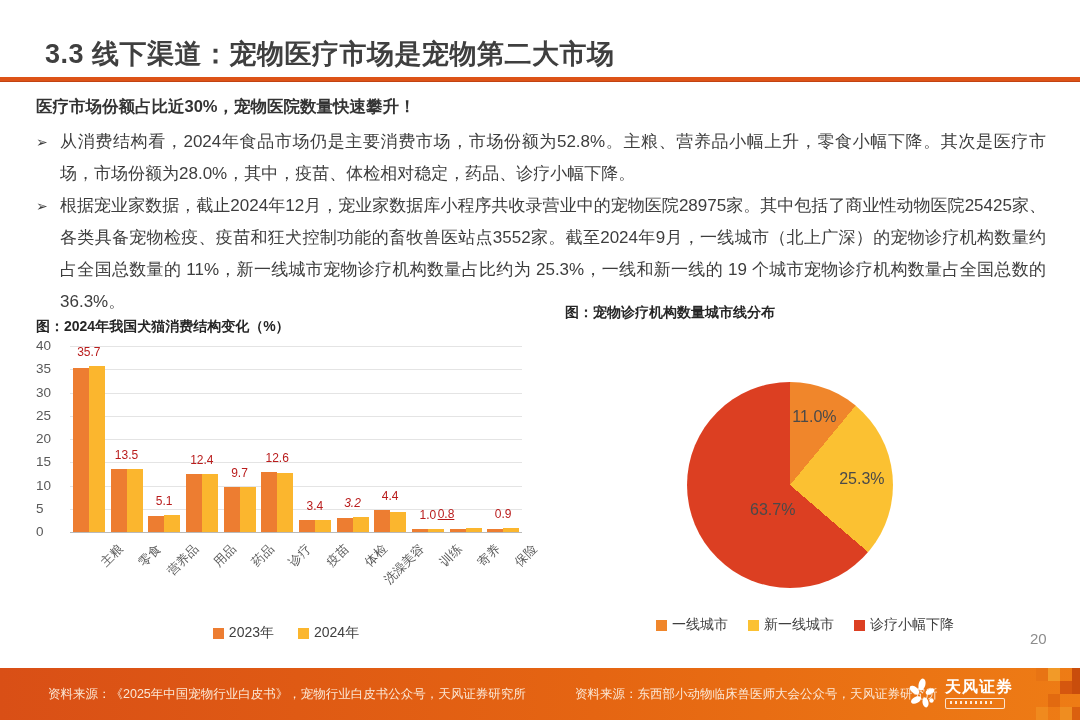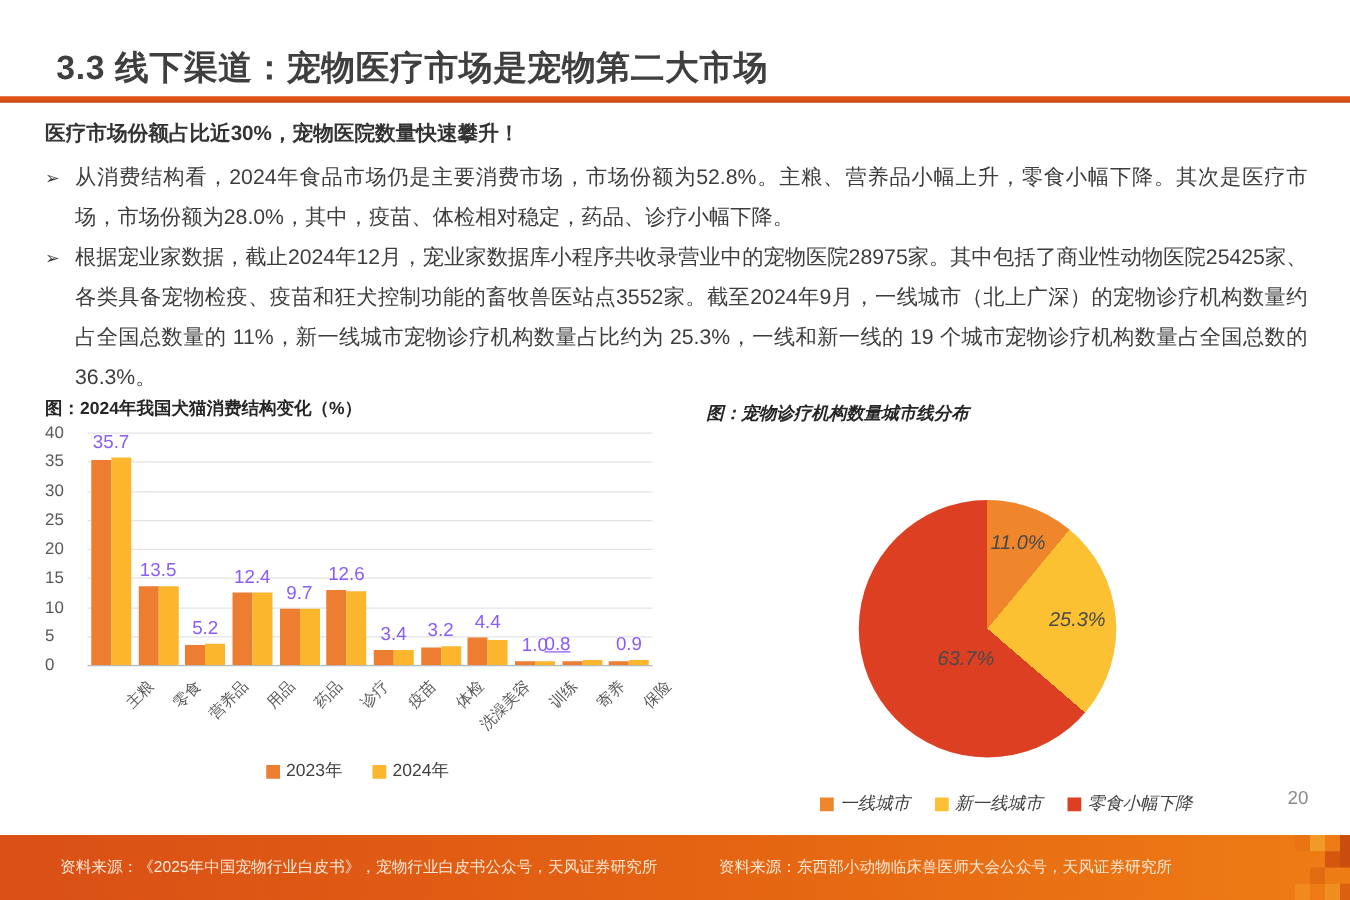--- a/index.html
+++ b/index.html
@@ -26,21 +26,21 @@
   .bullet .marker{width:24px;flex:0 0 24px;font-size:14px;line-height:32px;color:#3d3d3d;}
   .bullet .btext{flex:1;text-align:justify;}
   
   .figure{position:absolute;}
   .fig-title{font-size:14px;font-weight:bold;color:#262626;white-space:nowrap;}
   .bar-chart{position:relative;height:292px;}
   .gridline{position:absolute;left:34px;width:452px;height:1px;background:#e4e4e4;}
   .gridline.zero{background:#b9b9b9;}
   .ytick{position:absolute;width:26px;text-align:left;font-size:13.5px;color:#595959;}
   .bar{position:absolute;}
-  .bar-value{position:absolute;width:64px;text-align:center;font-size:15px;color:#8b5cf6;}
+  .bar-value{position:absolute;width:64px;text-align:center;font-size:12px;color:#b91c1c;}
   .xlabel{
     position:absolute;white-space:nowrap;font-size:12.5px;color:#595959;
     transform:rotate(-45deg);transform-origin:100% 0;
   }
   .chart-legend{
     position:absolute;left:0;right:0;display:flex;justify-content:center;gap:24px;
   }
   .legend-item{display:flex;align-items:center;gap:5px;font-size:14px;color:#3f3f3f;}
   .legend-swatch{width:11px;height:11px;flex:0 0 11px;}
   
@@ -115,100 +115,116 @@
         <div class="bar" style="left: 36.8333px; top: 32.32px; width: 16px; height: 163.68px; background: rgb(237, 125, 49);"></div>
         <div class="bar" style="left: 52.8333px; top: 29.995px; width: 16px; height: 166.005px; background: rgb(251, 182, 46);"></div>
         <div class="bar-value" style="left: 20.8333px; top: 8.995px;">35.7</div>
         <div class="xlabel" style="right: 421.167px; top: 205px;">主粮</div>
         <div class="bar" style="left: 74.5px; top: 133.225px; width: 16px; height: 62.775px; background: rgb(237, 125, 49);"></div>
         <div class="bar" style="left: 90.5px; top: 133.225px; width: 16px; height: 62.775px; background: rgb(251, 182, 46);"></div>
         <div class="bar-value" style="left: 58.5px; top: 112.225px;">13.5</div>
         <div class="xlabel" style="right: 383.5px; top: 205px;">零食</div>
         <div class="bar" style="left: 112.167px; top: 180.19px; width: 16px; height: 15.81px; background: rgb(237, 125, 49);"></div>
         <div class="bar" style="left: 128.167px; top: 179.26px; width: 16px; height: 16.74px; background: rgb(251, 182, 46);"></div>
-        <div class="bar-value" style="left: 96.1667px; top: 158.26px;">5.2</div>
+        <div class="bar-value" style="left: 96.1667px; top: 158.26px;">5.1</div>
         <div class="xlabel" style="right: 345.833px; top: 205px;">营养品</div>
         <div class="bar" style="left: 149.833px; top: 138.34px; width: 16px; height: 57.66px; background: rgb(237, 125, 49);"></div>
         <div class="bar" style="left: 165.833px; top: 138.34px; width: 16px; height: 57.66px; background: rgb(251, 182, 46);"></div>
         <div class="bar-value" style="left: 133.833px; top: 117.34px;">12.4</div>
         <div class="xlabel" style="right: 308.167px; top: 205px;">用品</div>
         <div class="bar" style="left: 187.5px; top: 151.36px; width: 16px; height: 44.64px; background: rgb(237, 125, 49);"></div>
         <div class="bar" style="left: 203.5px; top: 150.895px; width: 16px; height: 45.105px; background: rgb(251, 182, 46);"></div>
         <div class="bar-value" style="left: 171.5px; top: 129.895px;">9.7</div>
         <div class="xlabel" style="right: 270.5px; top: 205px;">药品</div>
         <div class="bar" style="left: 225.167px; top: 136.015px; width: 16px; height: 59.985px; background: rgb(237, 125, 49);"></div>
         <div class="bar" style="left: 241.167px; top: 137.41px; width: 16px; height: 58.59px; background: rgb(251, 182, 46);"></div>
         <div class="bar-value" style="left: 209.167px; top: 115.015px;">12.6</div>
         <div class="xlabel" style="right: 232.833px; top: 205px;">诊疗</div>
         <div class="bar" style="left: 262.833px; top: 184.375px; width: 16px; height: 11.625px; background: rgb(237, 125, 49);"></div>
         <div class="bar" style="left: 278.833px; top: 184.375px; width: 16px; height: 11.625px; background: rgb(251, 182, 46);"></div>
         <div class="bar-value" style="left: 246.833px; top: 163.375px;">3.4</div>
         <div class="xlabel" style="right: 195.167px; top: 205px;">疫苗</div>
         <div class="bar" style="left: 300.5px; top: 181.585px; width: 16px; height: 14.415px; background: rgb(237, 125, 49);"></div>
         <div class="bar" style="left: 316.5px; top: 181.12px; width: 16px; height: 14.88px; background: rgb(251, 182, 46);"></div>
-        <div class="bar-value" style="left: 284.5px; top: 160.12px;">3.2</div>
+        <div class="bar-value" style="left: 284.5px; top: 160.12px; font-style: italic;">3.2</div>
         <div class="xlabel" style="right: 157.5px; top: 205px;">体检</div>
         <div class="bar" style="left: 338.167px; top: 173.68px; width: 16px; height: 22.32px; background: rgb(237, 125, 49);"></div>
         <div class="bar" style="left: 354.167px; top: 175.54px; width: 16px; height: 20.46px; background: rgb(251, 182, 46);"></div>
         <div class="bar-value" style="left: 322.167px; top: 152.68px;">4.4</div>
         <div class="xlabel" style="right: 119.833px; top: 205px;">洗澡美容</div>
         <div class="bar" style="left: 375.833px; top: 192.745px; width: 16px; height: 3.255px; background: rgb(237, 125, 49);"></div>
         <div class="bar" style="left: 391.833px; top: 192.745px; width: 16px; height: 3.255px; background: rgb(251, 182, 46);"></div>
         <div class="bar-value" style="left: 359.833px; top: 171.745px;">1.0</div>
         <div class="xlabel" style="right: 82.1667px; top: 205px;">训练</div>
         <div class="bar" style="left: 413.5px; top: 192.745px; width: 16px; height: 3.255px; background: rgb(237, 125, 49);"></div>
         <div class="bar" style="left: 429.5px; top: 192.28px; width: 16px; height: 3.72px; background: rgb(251, 182, 46);"></div>
         <div class="bar-value" style="left: 378px; top: 171.28px; text-decoration: underline;">0.8</div>
         <div class="xlabel" style="right: 44.5px; top: 205px;">寄养</div>
         <div class="bar" style="left: 451.167px; top: 193.21px; width: 16px; height: 2.79px; background: rgb(237, 125, 49);"></div>
         <div class="bar" style="left: 467.167px; top: 191.815px; width: 16px; height: 4.185px; background: rgb(251, 182, 46);"></div>
         <div class="bar-value" style="left: 435.167px; top: 170.815px;">0.9</div>
         <div class="xlabel" style="right: 6.83333px; top: 205px;">保险</div>
       </div>
-    <div class="chart-legend" id="bar-legend" style="top:290px;text-align:right;">
+    <div class="chart-legend" id="bar-legend" style="top:306px;text-align:right;">
         <div class="legend-item">
           <div class="legend-swatch" style="background: rgb(237, 125, 49);"></div>
           <div>2023年</div>
         </div>
         <div class="legend-item">
           <div class="legend-swatch" style="background: rgb(251, 182, 46);"></div>
           <div>2024年</div>
         </div>
       </div>
   </div>
 
-  <div class="figure" style="left:565px;top:322px;width:480px;height:332px;font-style:italic;">
+  <div class="figure" style="left:565px;top:304px;width:480px;height:332px;">
     <div class="fig-title">图：宠物诊疗机构数量城市线分布</div>
     <div class="pie" id="pie" style="left: 122px; top: 78px; width: 206px; height: 206px; background: conic-gradient(rgb(240, 134, 43) 0deg, rgb(240, 134, 43) 39.6deg, rgb(251, 193, 50) 39.6deg, rgb(251, 193, 50) 130.68deg, rgb(220, 63, 34) 130.68deg, rgb(220, 63, 34) 360deg);">
         <div class="pie-label" style="left: 127.423px; top: 35.1625px; transform: translate(-50%, -50%);">11.0%</div>
         <div class="pie-label" style="left: 174.841px; top: 96.8916px; transform: translate(-50%, -50%);">25.3%</div>
         <div class="pie-label" style="left: 48.7083px; top: 127.925px; transform: translate(-50%, -50%); margin-left: 37px;">63.7%</div>
       </div>
     <div class="chart-legend" id="pie-legend" style="top:312px;gap:20px;">
         <div class="legend-item">
           <div class="legend-swatch" style="background: rgb(240, 134, 43);"></div>
           <div>一线城市</div>
         </div>
         <div class="legend-item">
           <div class="legend-swatch" style="background: rgb(251, 193, 50);"></div>
           <div>新一线城市</div>
         </div>
         <div class="legend-item">
           <div class="legend-swatch" style="background: rgb(220, 63, 34);"></div>
-          <div>零食小幅下降</div>
+          <div>诊疗小幅下降</div>
         </div>
       </div>
   </div>
 
   <div class="page-number">20</div>
 
   <div class="footer">
     <div class="src src-left">资料来源：《2025年中国宠物行业白皮书》，宠物行业白皮书公众号，天风证券研究所</div>
     <div class="src src-right">资料来源：东西部小动物临床兽医师大会公众号，天风证券研究所</div>
 
+    <div class="logo">
+      <svg width="34" height="34" viewBox="0 0 34 34">
+        <g fill="#ffffff">
+          <ellipse cx="17" cy="7.5" rx="3.4" ry="6" transform="rotate(14 17 7.5)"></ellipse>
+          <ellipse cx="9.5" cy="13" rx="3.2" ry="5.6" transform="rotate(-52 9.5 13)"></ellipse>
+          <ellipse cx="11" cy="23" rx="3.2" ry="5.4" transform="rotate(-118 11 23)"></ellipse>
+          <ellipse cx="20.5" cy="25.5" rx="3" ry="5" transform="rotate(170 20.5 25.5)"></ellipse>
+          <ellipse cx="25" cy="14.5" rx="2.6" ry="4.6" transform="rotate(64 25 14.5)"></ellipse>
+          <circle cx="26.5" cy="23.5" r="2.2"></circle>
+        </g>
+      </svg>
+      <div>
+        <div class="logo-name">天风证券</div>
+        <div class="logo-badge"></div>
+      </div>
+    </div>
 
     <div class="mosaic">
       <div style="left:0;top:0;background:#e87414;"></div>
       <div style="left:12px;top:0;background:#f29a28;"></div>
       <div style="left:24px;top:13px;background:#d5570f;"></div>
       <div style="left:36px;top:0;background:#c94d0c;height:26px;"></div>
       <div style="left:12px;top:26px;background:#e26a10;"></div>
       <div style="left:0;top:39px;background:#f08a1e;"></div>
       <div style="left:24px;top:39px;background:#ef8d20;"></div>
       <div style="left:36px;top:39px;background:#db600f;"></div>

